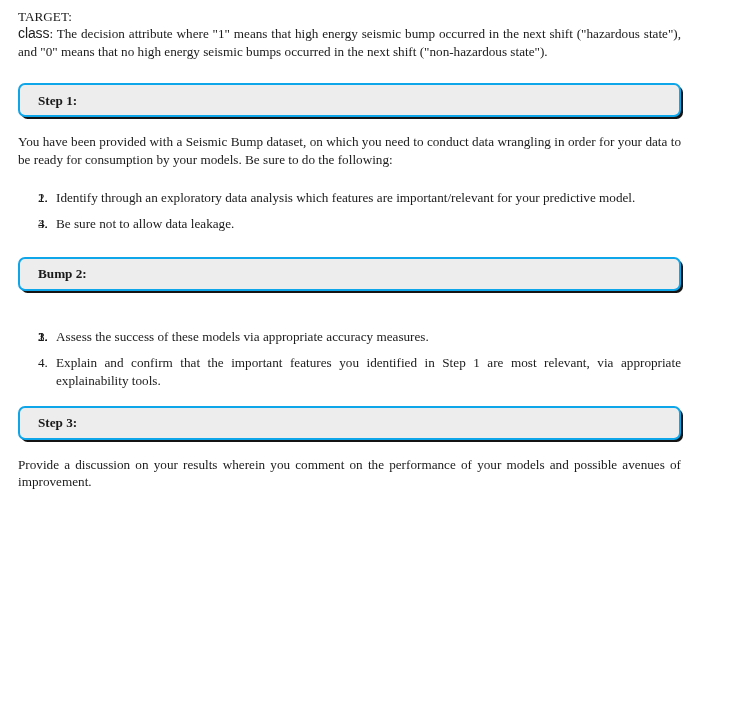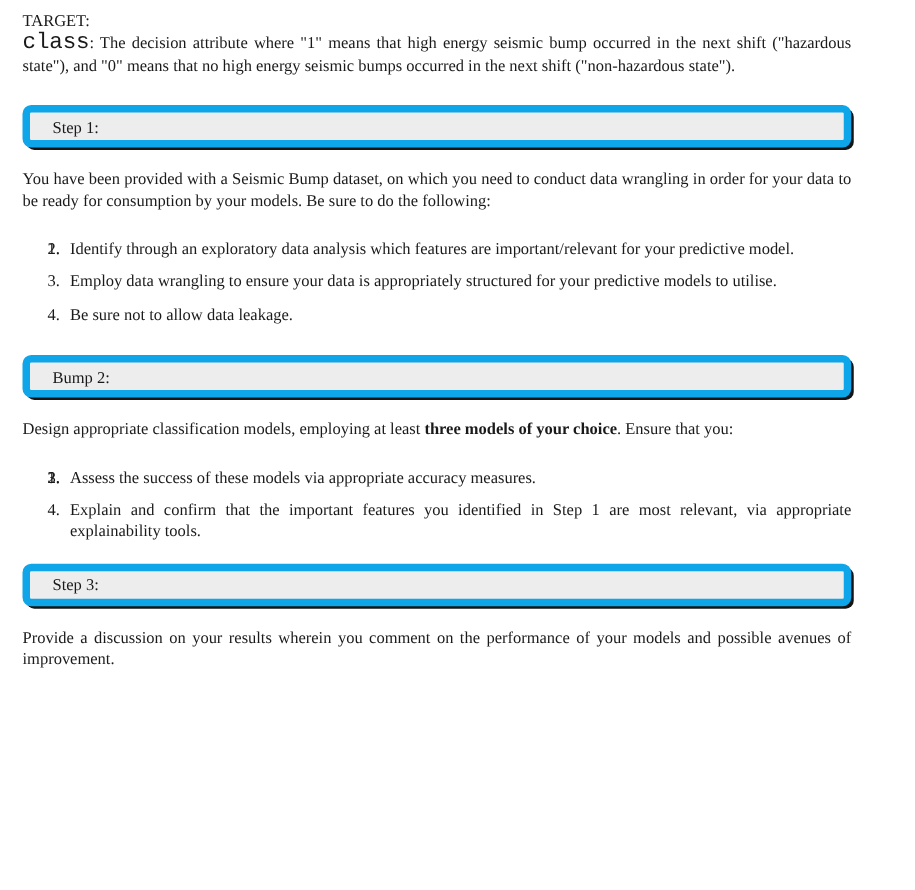--- a/index.html
+++ b/index.html
@@ -38,40 +38,41 @@
     margin: 0;
     hyphens: manual;
   }
   .target-label {
     font-size: 13.2px;
     line-height: 17.4px;
     margin: 0;
     text-align: left;
   }
   .mono {
-    font-family: Liberation Mono, monospace;
-    font-size: 18px;
+    font-family: Liberation Sans, sans-serif;
+    font-size: 14px;
     letter-spacing: -0.1px;
   }
   .bold {
     font-weight: bold;
   }
 
   
   .step-box {
     position: relative;
     box-sizing: border-box;
     width: 663px;
     height: 34px;
     background: #ededed;
-    border: 6px solid #0ea5e9;
+    border: 2px solid #0ea5e9;
     border-radius: 7px;
     box-shadow: 2.5px 2.5px 0 -0.5px #141414;
     display: flex;
     align-items: center;
+    font-weight: bold;
   }
   .step-box-label {
     font-size: 13.2px;
     line-height: 17.4px;
     padding-left: 18px;
     color: #1a1a1a;
   }
 
   
   ol.items {
@@ -126,33 +127,32 @@
 
     <div class="gap-after-box"></div>
 
     <p class="para">You have been provided with a Seismic Bump dataset, on which you need to conduct data wrangling in order for your data to be ready for consumption by your models. Be sure to do the following:</p>
 
     <div class="gap-before-list"></div>
 
     <ol class="items">
       <li><span class="num">1.</span></li>
       <li><span class="num">2.</span><span>Identify through an exploratory data analysis which features are important/relevant for your pre­dictive model.</span></li>
-      <li><span class="num">3.</span><span>Employ data wrangling to ensure your data is appropriately structured for your predictive models to utilise.</span></li>
+      <li><span class="num">3.</span></li>
       <li><span class="num">4.</span><span>Be sure not to allow data leakage.</span></li>
     </ol>
 
     <div class="gap-before-box"></div>
 
     <div class="step-box">
       <span class="step-box-label">Bump 2:</span>
     </div>
 
     <div class="gap-s2-after-box"></div>
 
-    <p class="para"><span>Design appropriate classification models, employing at least </span><span class="bold">three models of your choice</span><span>. Ensure that you:</span></p>
 
     <div class="gap-before-list"></div>
 
     <ol class="items">
       <li><span class="num">1.</span></li>
       <li><span class="num">2.</span></li>
       <li><span class="num">3.</span><span>Assess the success of these models via appropriate accuracy measures.</span></li>
       <li><span class="num">4.</span><span>Explain and confirm that the important features you identified in Step 1 are most relevant, via appropriate explainability tools.</span></li>
     </ol>
 

